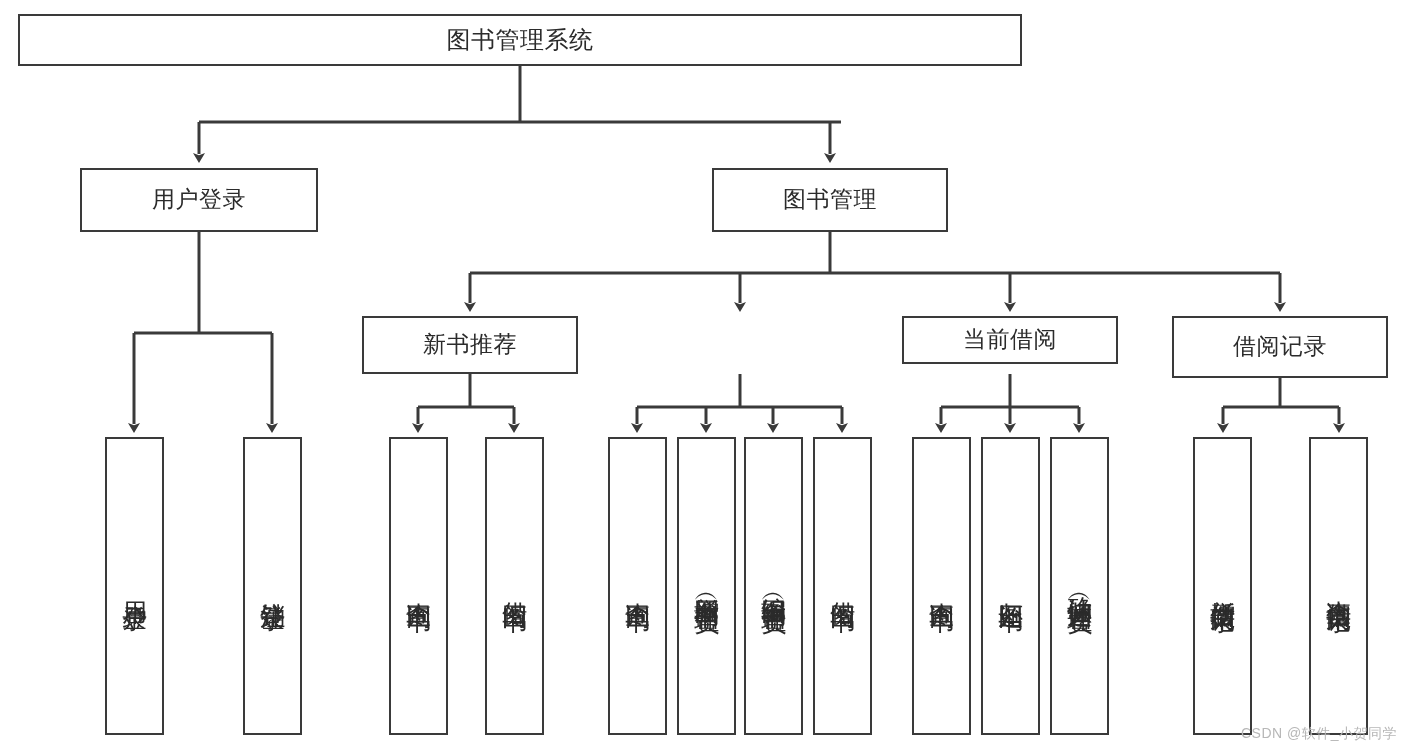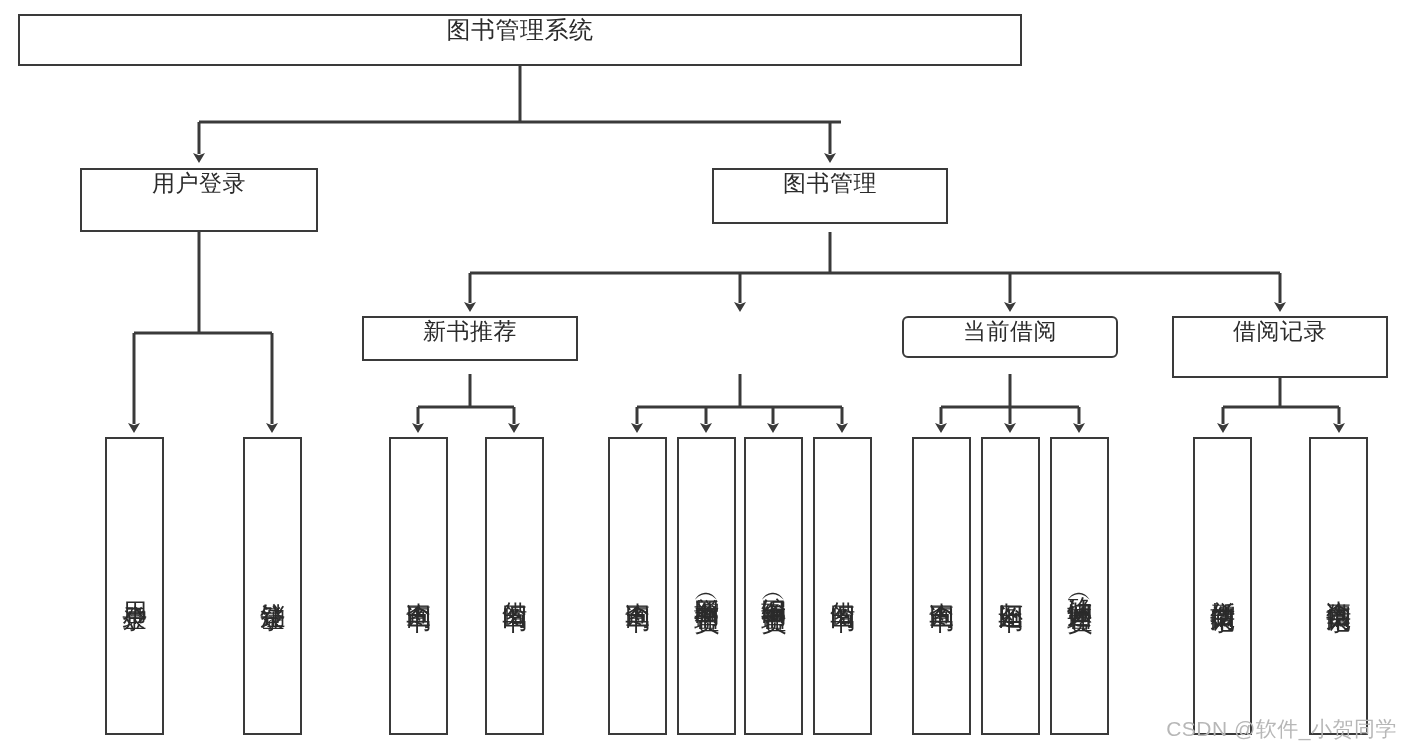--- a/index.html
+++ b/index.html
@@ -24,20 +24,21 @@
     width: 1405px;
     height: 747px;
     pointer-events: none;
   }
   .node {
     position: absolute;
     box-sizing: border-box;
     background: #ffffff;
     border: 2px solid #3a3a3a;
     display: flex;
+    align-items: center;
     justify-content: center;
     color: #2b2b2b;
     text-align: center;
     z-index: 2;
   }
   .node-label {
     display: block;
     line-height: 1.18;
     letter-spacing: 0.5px;
     white-space: nowrap;
@@ -57,21 +58,21 @@
     text-orientation: upright;
     font-size: 25px;
     line-height: 1.02;
     letter-spacing: 2px;
     white-space: nowrap;
   }
   .watermark {
     position: absolute;
     right: 8px;
     bottom: 4px;
-    font-size: 21px;
+    font-size: 14px;
     color: #b7b7b7;
     letter-spacing: 0.5px;
     z-index: 5;
     white-space: nowrap;
   }
 </style>
 </head>
 <body>
 
 <div id="canvas">
@@ -128,30 +129,30 @@
   </svg>
 
   <div class="node root horiz" style="left:18px; top:14px; width:1004px; height:52px;">
     <span class="node-label">图书管理系统</span>
   </div>
 
   <div class="node horiz" style="left:80px; top:168px; width:238px; height:64px;">
     <span class="node-label">用户登录</span>
   </div>
 
-  <div class="node horiz" style="left:712px; top:168px; width:236px; height:56px;">
+  <div class="node horiz" style="left:712px; top:168px; width:236px; height:64px;">
     <span class="node-label">图书管理</span>
   </div>
 
-  <div class="node horiz" style="left:362px; top:316px; width:216px; height:45px;">
+  <div class="node horiz" style="left:362px; top:316px; width:216px; height:58px;">
     <span class="node-label">新书推荐</span>
   </div>
 
 
-  <div class="node horiz" style="left:902px; top:316px; width:216px; height:42px;border-radius:6px;">
+  <div class="node horiz" style="left:902px; top:316px; width:216px; height:48px;">
     <span class="node-label">当前借阅</span>
   </div>
 
   <div class="node horiz" style="left:1172px; top:316px; width:216px; height:62px;">
     <span class="node-label">借阅记录</span>
   </div>
 
   <div class="node vert" style="left:105px; top:437px; width:59px; height:298px;">
     <span class="node-label">用户登录</span>
   </div>

